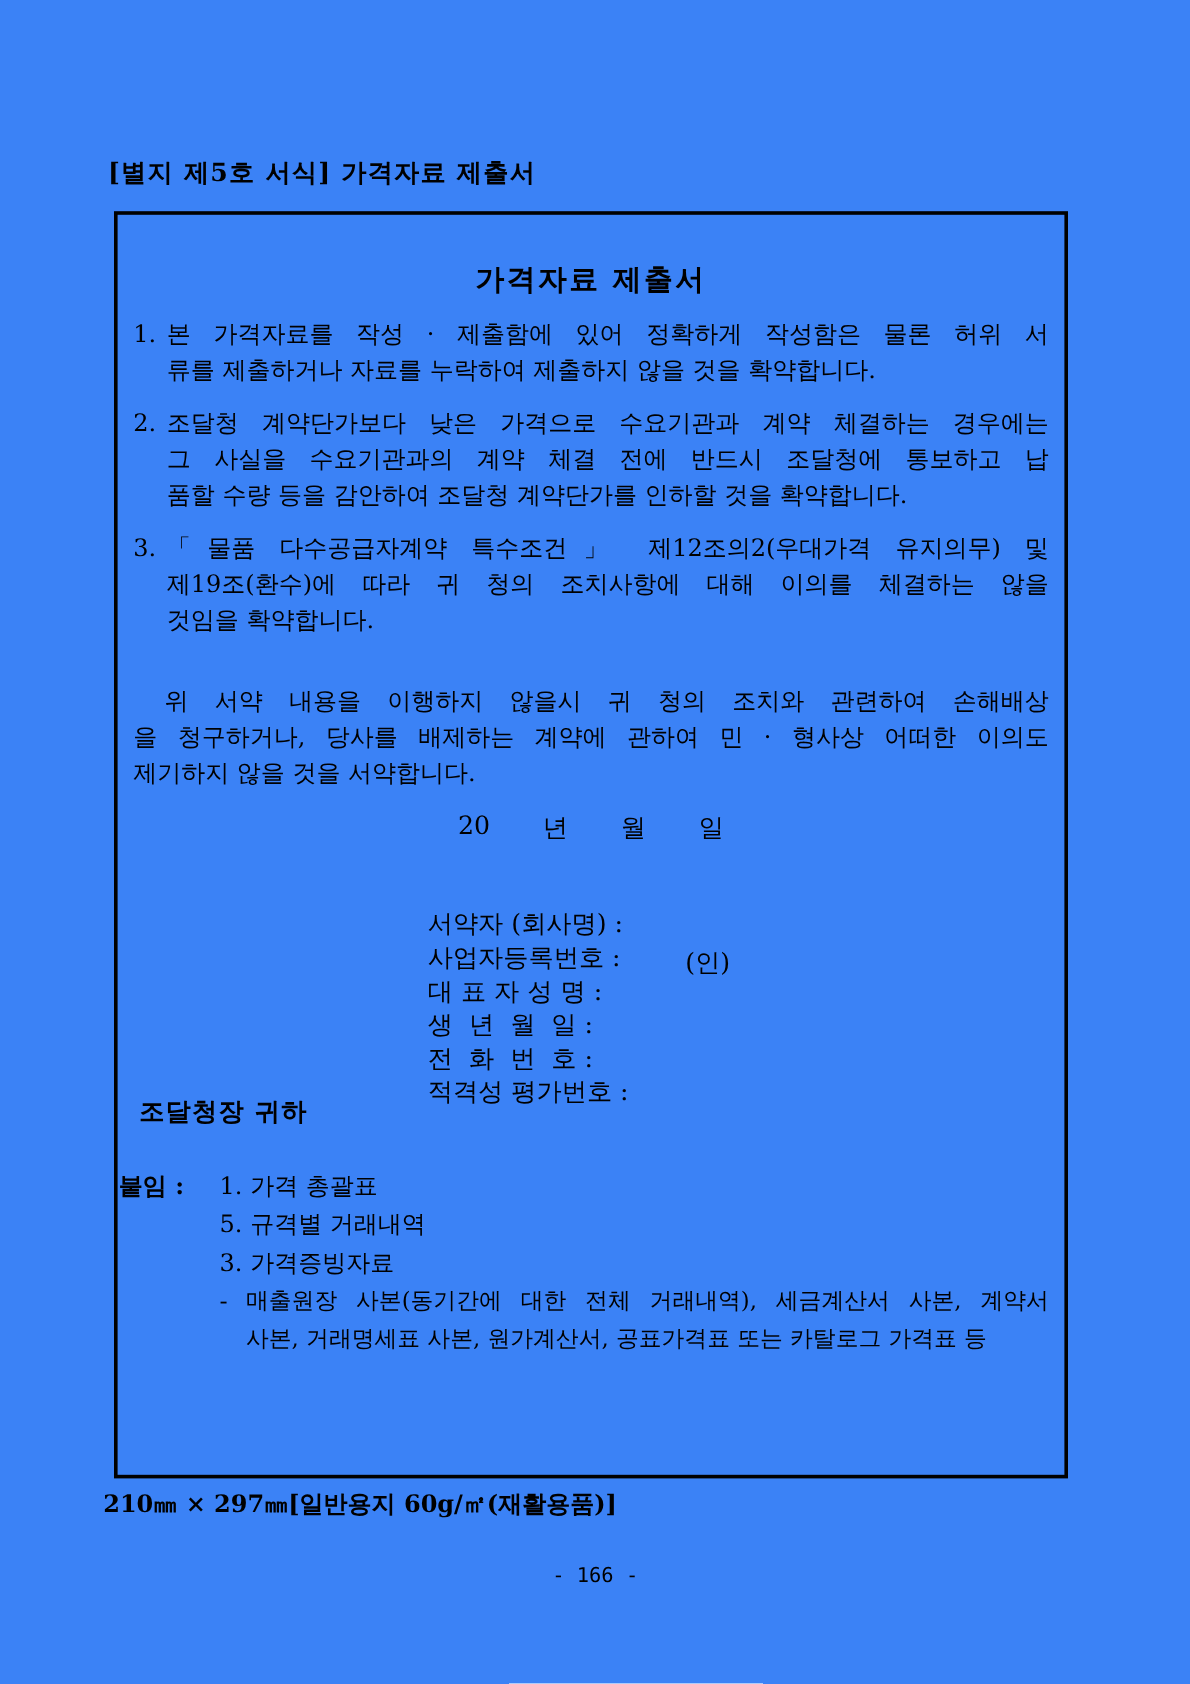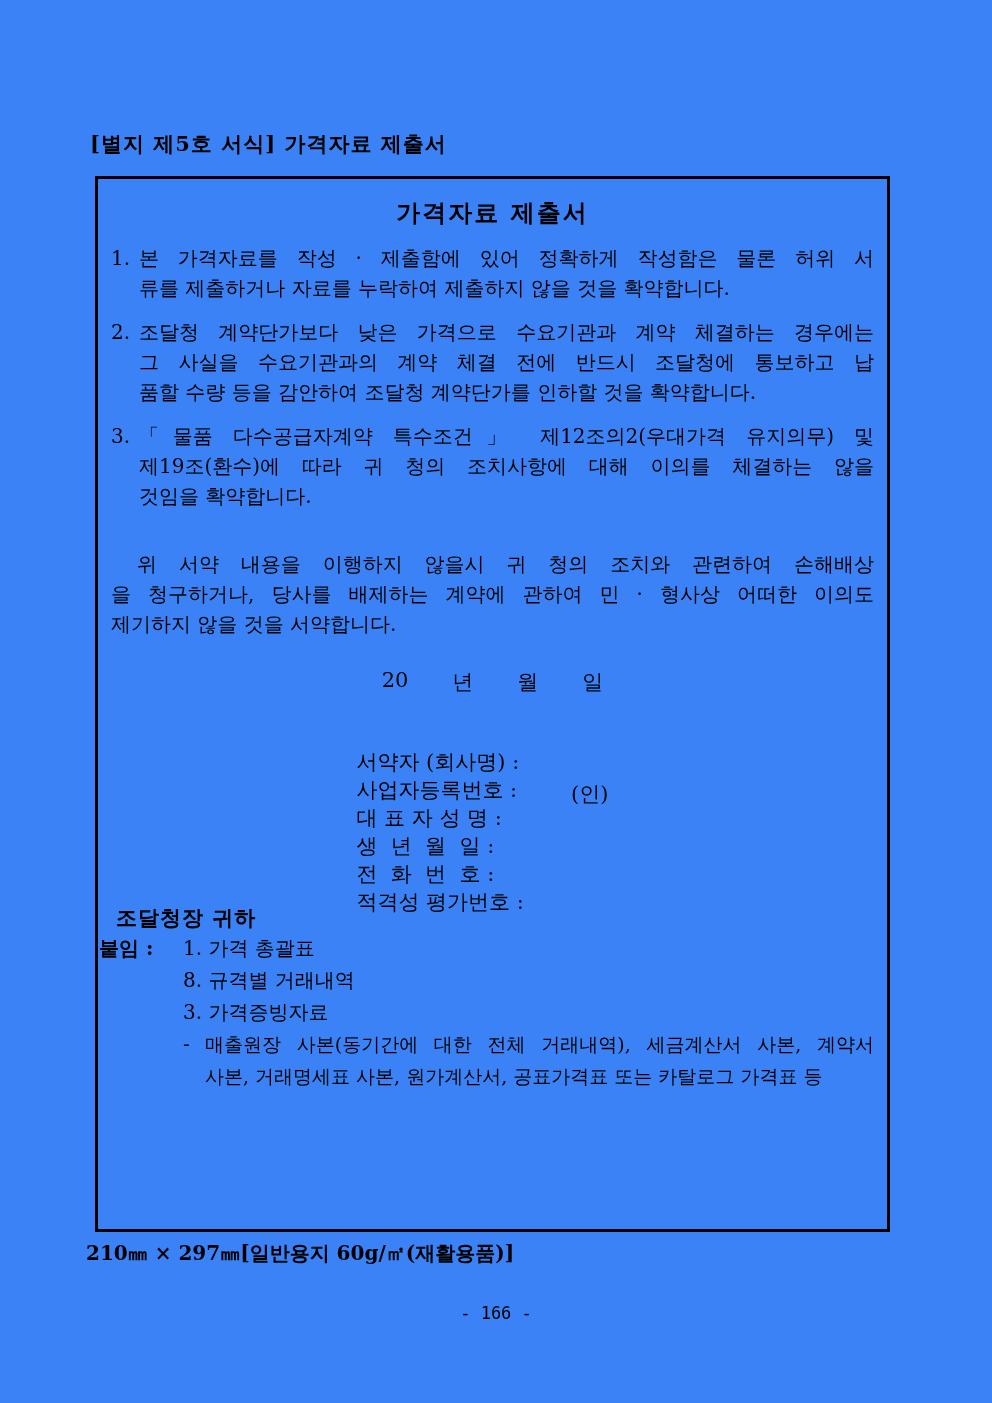--- a/index.html
+++ b/index.html
@@ -25,21 +25,21 @@
     white-space: nowrap;
   }
   .form-box {
     position: absolute;
     left: 95px;
     top: 176px;
     width: 795px;
     height: 1056px;
     border: 3px solid #000000;
     box-sizing: border-box;
-    padding: 10px 13px 0 13px;
+    padding: 30px 13px 0 13px;
     overflow: hidden;
   }
   .form-title {
     text-align: center;
     font-size: 24px;
     font-weight: bold;
     letter-spacing: 2px;
     margin-top: 8px;
   }
   .line {
@@ -72,21 +72,21 @@
     width: 28px;
   }
   .item .item-lines {
     flex: 1 1 auto;
     min-width: 0;
   }
   .closing {
     margin-top: 38px;
   }
   .date-line {
-    margin-top: 29px;
+    margin-top: 17px;
     display: flex;
     justify-content: center;
     gap: 44px;
     font-size: 21px;
   }
   .signature {
     margin-top: 28px;
     margin-left: 192px;
     font-size: 21px;
   }
@@ -102,20 +102,21 @@
   }
   .recipient {
     margin-top: 12px;
     margin-left: 5px;
     font-size: 21px;
     font-weight: bold;
     letter-spacing: 1px;
   }
   .attach {
     display: flex;
+    margin-top: 32px;
     margin-left: -12px;
     font-size: 20px;
     line-height: 32px;
   }
   .attach-label {
     flex: none;
     width: 84px;
     font-weight: bold;
     white-space: pre;
   }
@@ -226,21 +227,21 @@
         <span>적격성 평가번호 :</span>
       </div>
     </div>
 
     <div class="recipient">조달청장 귀하</div>
 
     <div class="attach">
       <span class="attach-label">붙임 :</span>
       <div class="attach-items">
         <span class="line">1. 가격 총괄표</span>
-        <span class="line">8. 규격별 거래내역</span>
+        <span class="line">5. 규격별 거래내역</span>
         <span class="line">3. 가격증빙자료</span>
         <div class="attach-detail">
           <span class="dash">-</span>
           <div class="detail-lines">
             <span class="line j">매출원장 사본(동기간에 대한 전체 거래내역), 세금계산서 사본, 계약서</span>
             <span class="line">사본, 거래명세표 사본, 원가계산서, 공표가격표 또는 카탈로그 가격표 등</span>
           </div>
         </div>
       </div>
     </div>

